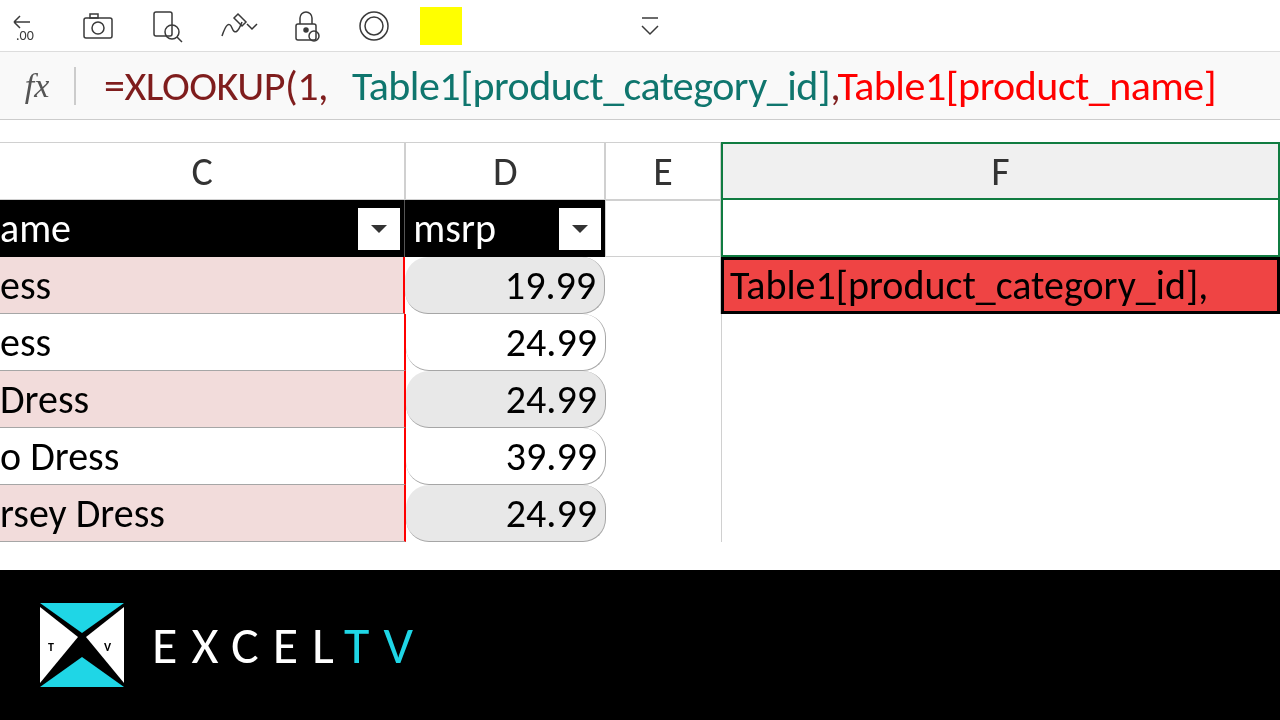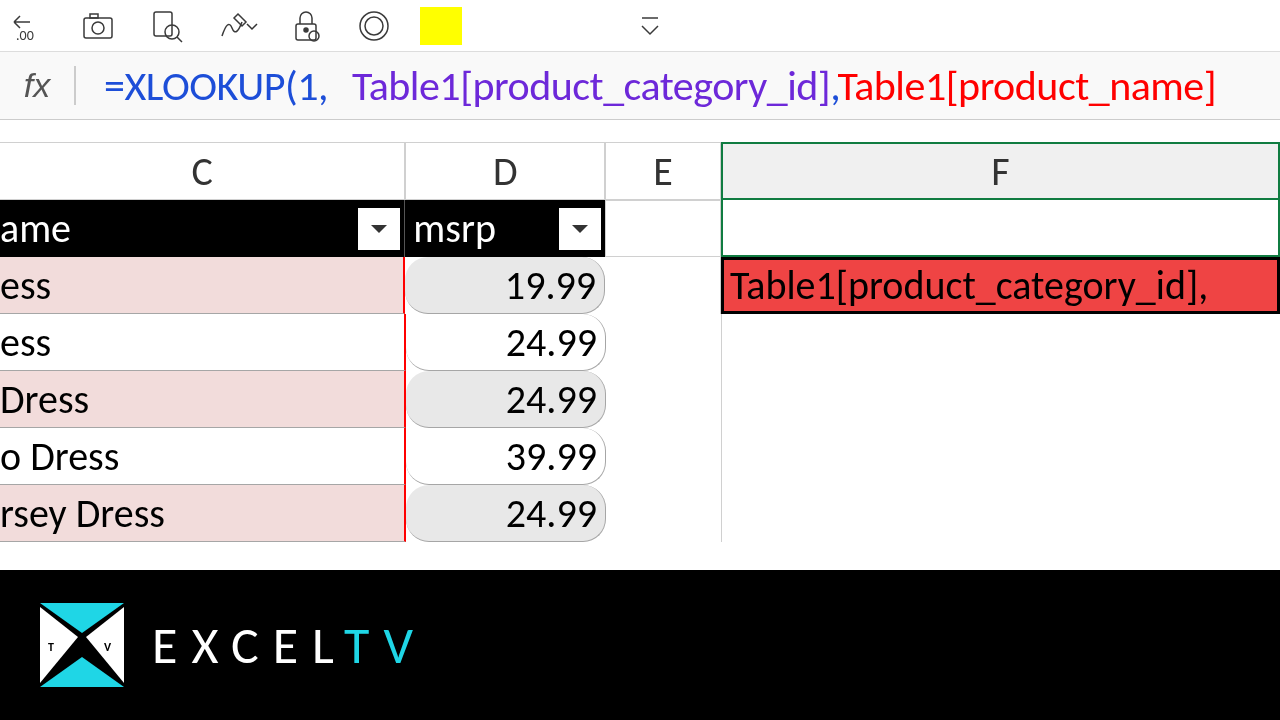--- a/index.html
+++ b/index.html
@@ -5,24 +5,24 @@
   * { box-sizing: border-box; margin: 0; padding: 0; }
   body { font-family: Calibri, Arial, sans-serif; background: #fff; width: 1280px; height: 720px; overflow: hidden; position: relative; }
   
   .toolbar { display: flex; align-items: center; height: 52px; padding: 0 8px; gap: 24px; border-bottom: 1px solid #ddd; }
   .tool-icon { width: 44px; height: 40px; display: flex; align-items: center; justify-content: center; cursor: pointer; color: #444; }
   .tool-icon svg { width: 36px; height: 36px; stroke: #3a3a3a; stroke-width: 1.5; fill: none; }
   .dropdown-caret { width: 16px; height: 16px; margin-left: -12px; }
   .yellow-swatch { width: 42px; height: 38px; background: #ffff00; }
   
   .formula-bar { display: flex; align-items: center; height: 68px; border-bottom: 1px solid #ccc; background: #f9f9f9; }
-  .fx-label { width: 76px; font-style: italic; font-size: 34px; color: #555; text-align: center; border-right: 2px solid #ccc; font-family: Liberation Sans, sans-serif; }
+  .fx-label { width: 76px; font-style: italic; font-size: 34px; color: #555; text-align: center; border-right: 2px solid #ccc; font-family: Liberation Serif, serif; }
   .formula-content { font-size: 42px; padding-left: 28px; white-space: nowrap; font-family: Calibri, sans-serif; letter-spacing: -0.5px; }
-  .fn-black { color: #1d4ed8; }
-  .fn-blue { color: #6d28d9; margin-left: 24px; }
+  .fn-black { color: #7f1d1d; }
+  .fn-blue { color: #0f766e; margin-left: 24px; }
   .fn-red { color: #ff0000; text-align: center; }
   
   .grid-area { position: relative; margin-top: 22px; }
   .col-headers { display: flex; height: 58px; }
   .col-header { display: flex; align-items: center; justify-content: center; font-size: 40px; color: #333; border: 1px solid #d0d0d0; background: #fff; }
   .col-c { width: 406px; border-left: none; }
   .col-d { width: 200px; }
   .col-e { width: 116px; }
   .col-f { width: 560px; background: #f0f0f0; border: 2px solid #107c41; }
   

